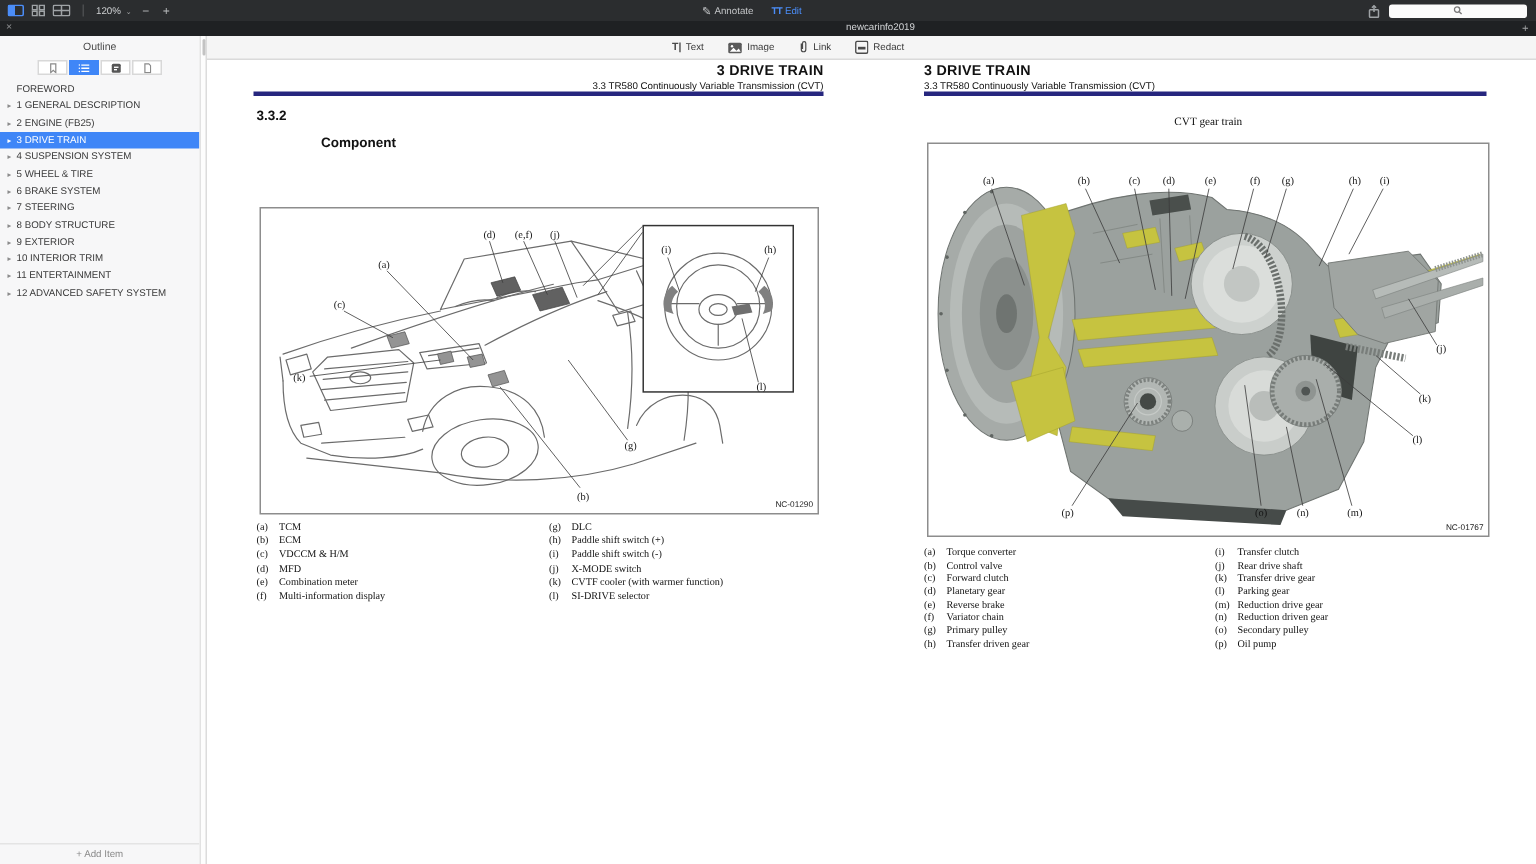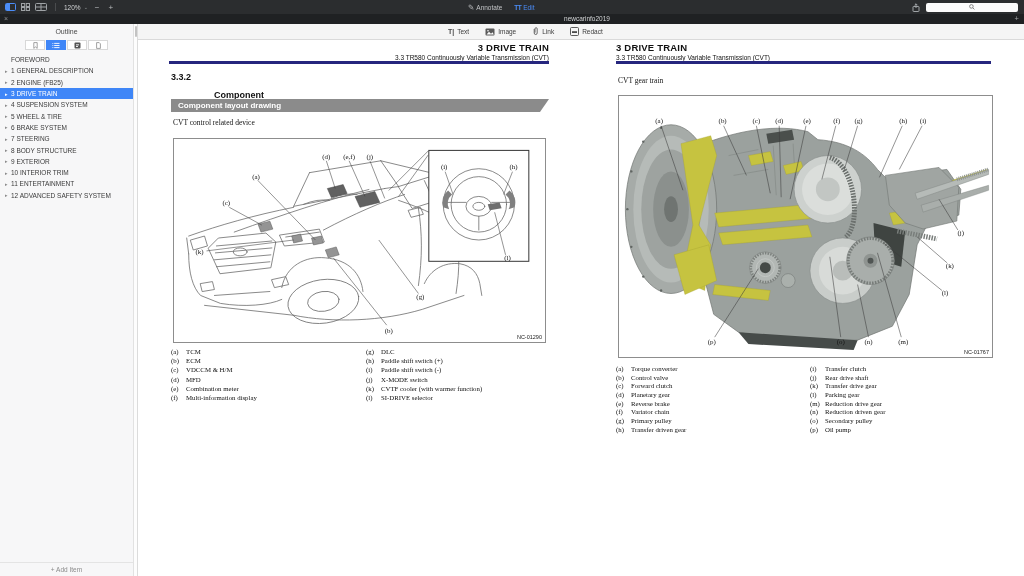--- a/index.html
+++ b/index.html
@@ -53,21 +53,21 @@
 
   
   #doc{position:absolute;left:138px;top:40px;width:886px;height:536px;background:#fff}
 
   .hdr-title{font-size:9.5px;font-weight:bold;color:#111;letter-spacing:.2px}
   .hdr-sub{font-size:6.5px;color:#111;margin-top:1px}
   .rule{height:2px;border-top:1px solid #26267e;border-bottom:2px solid #26267e}
   .sec-num,.sec-title{font-size:9px;font-weight:bold;color:#111}
   .banner{background:#8b8b8b;color:#fff;font-size:8px;font-weight:bold;line-height:13px;padding-left:7px;
     clip-path:polygon(0 0,100% 0,calc(100% - 9px) 100%,0 100%)}
-  .fig-caption{font-family:"Liberation Serif",serif;font-size:7.5px;color:#111;text-align:left}
+  .fig-caption{font-family:"Liberation Serif",serif;font-size:7.5px;color:#111;text-align:center}
   .fig-frame{position:absolute;border:1px solid #8d8d8d;background:#fff}
   .fig-code{position:absolute;right:3px;bottom:2px;font-size:5.5px;color:#222}
 
   .lg-col{position:absolute;font-family:"Liberation Serif",serif;font-size:6.8px;color:#111}
   .lg-row{display:flex}
   .legend-left .lg-row{height:9.2px}
   .legend-right .lg-row{height:8.7px}
   .lg-letter{flex:0 0 15px}
   .lg-text{white-space:nowrap}
 
@@ -269,23 +269,21 @@
 
   <div class="abs" style="left:31px;top:2px;width:380px;text-align:right">
     <div class="hdr-title">3 DRIVE TRAIN</div>
     <div class="hdr-sub">3.3 TR580 Continuously Variable Transmission (CVT)</div>
   </div>
   <div class="abs rule" style="left:31px;top:21px;width:380px"></div>
 
   <span class="abs sec-num" style="left:33px;top:32px">3.3.2</span>
   <span class="abs sec-title" style="left:76px;top:50px">Component</span>
 
-  <div class="abs banner" style="left:33px;top:59px;width:378px;height:13px">Component layout drawing</div>
-
-  <div class="abs fig-caption" style="left:35px;top:78px;width:373px">CVT control related device</div>
+
 
   <div class="fig-frame" style="left:35px;top:98px;width:373px;height:205px">
     <svg width="100%" height="100%" viewBox="0 0 373 205">
 
       <g class="ln">
         <path d="M14,98 C45,87 80,77 120,69"></path>
         <path d="M60,94 C110,76 155,61 196,51"></path>
         <path d="M150,92 C180,76 210,63 232,56"></path>
         <path d="M34,110 L44,100 L92,95 L102,104 L97,130 L46,136 Z"></path>
         <line x1="42" y1="108" x2="98" y2="103"></line>

